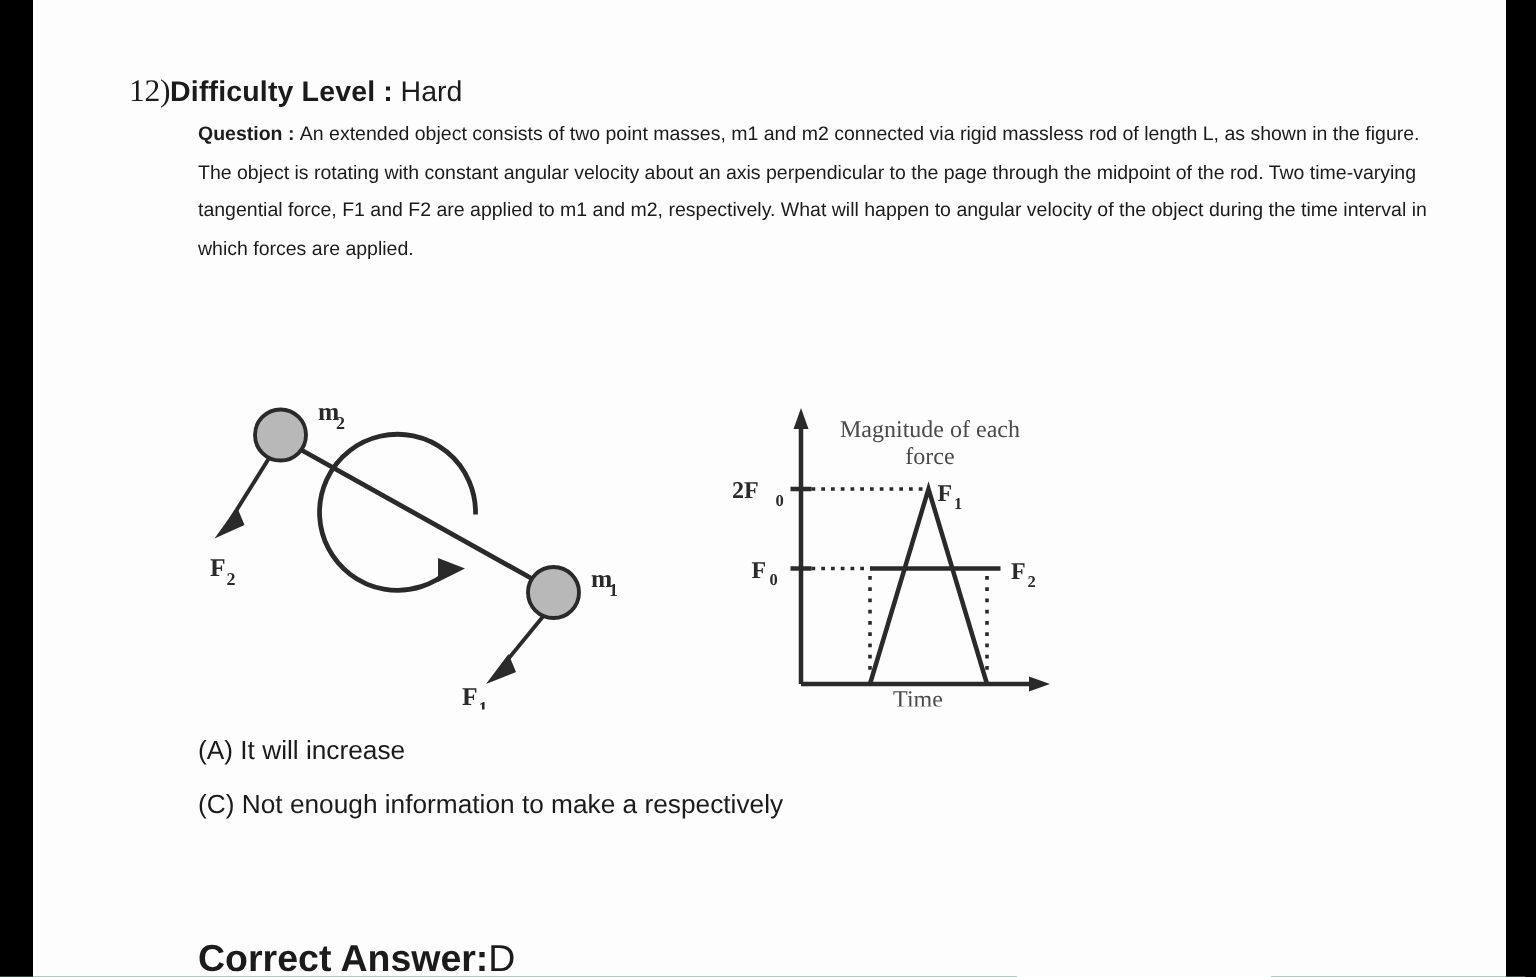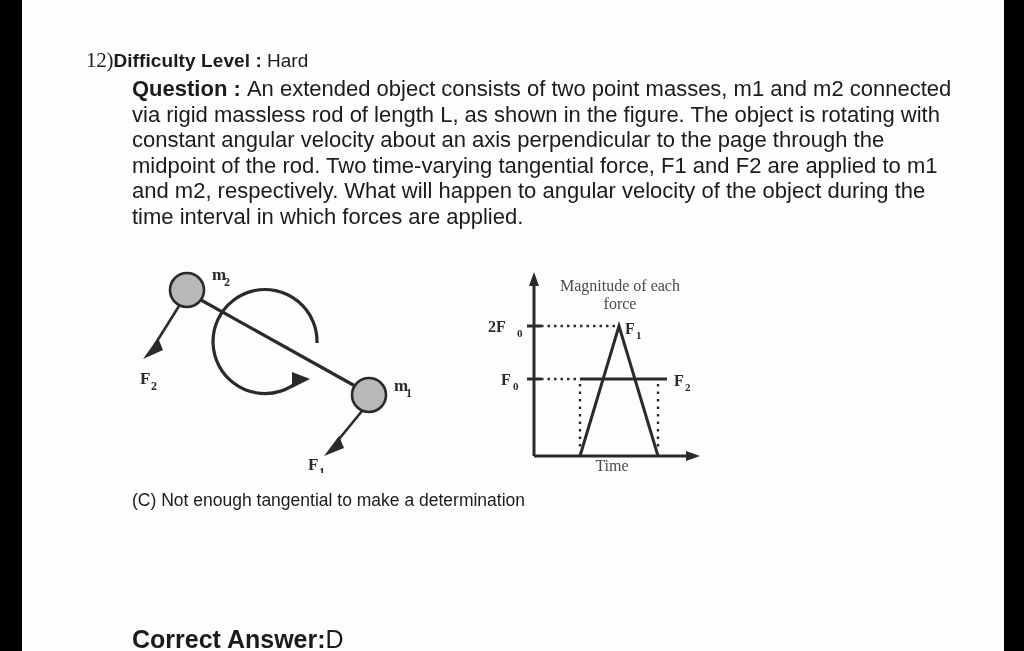--- a/index.html
+++ b/index.html
@@ -71,21 +71,21 @@
   }
   .q-head-val {
     font-weight: normal;
   }
 
   .q-body {
     position: absolute;
     left: 110px;
     top: 76px;
     width: 822px;
-    font-size: 22px;
+    font-size: 13px;
     line-height: 25.6px;
     color: #1b1b1b;
   }
   .q-label {
     font-weight: bold;
   }
 
   
   .figures {
     position: absolute;
@@ -239,22 +239,26 @@
           <text class="fig-text-plain" x="148" y="25" font-size="16" text-anchor="middle">Magnitude of each</text>
           <text class="fig-text-plain" x="148" y="43" font-size="16" text-anchor="middle">force</text>
 
           <text class="fig-text-plain" x="140" y="205" font-size="16" text-anchor="middle">Time</text>
         </svg>
 
       </div>
 
       <div class="options">
         <div class="option">
+          <span>(A)</span>
+          <span>It will increase</span>
+        </div>
+        <div class="option">
           <span>(C)</span>
-          <span>Not enough tangential to make a determination</span>
+          <span>Not enough information to make a respectively</span>
         </div>
       </div>
 
       <div class="answer-line">
         <span class="answer-bold">Correct Answer:</span><span class="answer-val">D</span>
       </div>
 
       <div class="clipped-line">Selected Answer:</div>
 
     </div>

